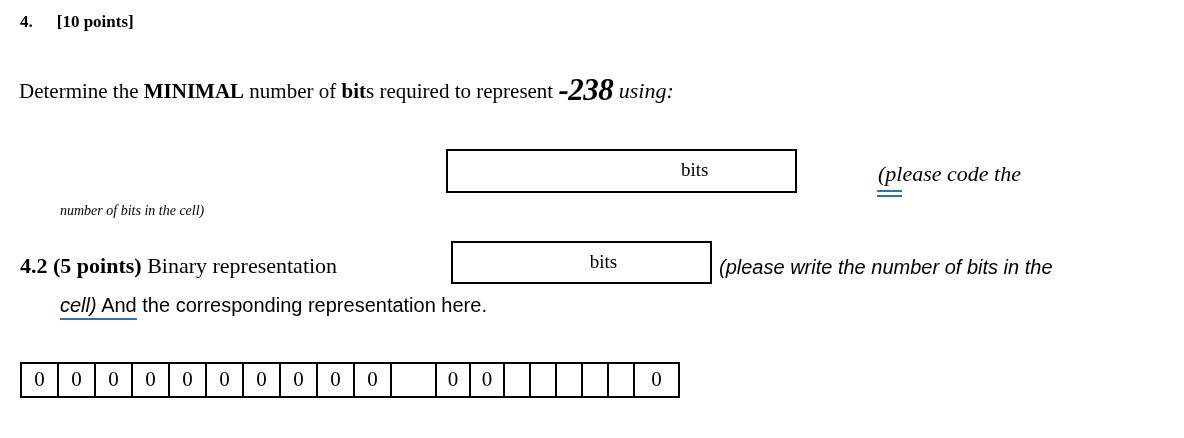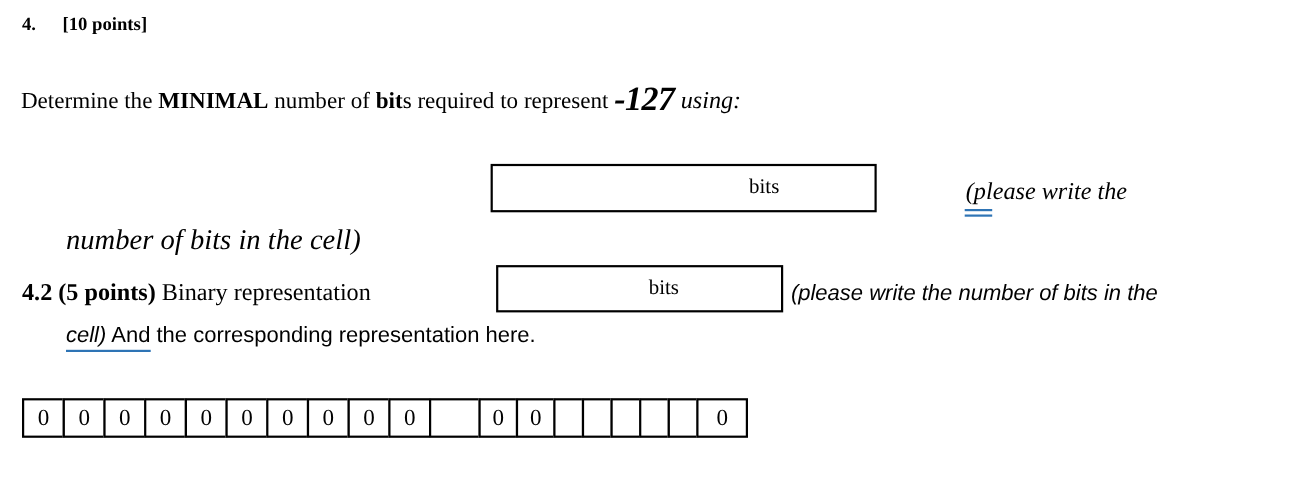--- a/index.html
+++ b/index.html
@@ -34,21 +34,21 @@
   .answer-box { border: 2px solid #000000; background: #ffffff; padding-left: 44px; }
   .box1 { left: 446px; top: 149px; width: 351px; height: 44px; }
   .box1 .bits { position: absolute; left: 233px; top: 8px; font-size: 19px; }
   .box2 { left: 451px; top: 241px; width: 261px; height: 43px; text-align: center; line-height: 38px; font-size: 19px; }
 
   .note1 { left: 878px; top: 161px; font-size: 22px; font-style: italic; white-space: nowrap; }
   .blue-mark {
     left: 877px; top: 190px; width: 25px; height: 7px;
     border-top: 2px solid #2e74b5; border-bottom: 2px solid #2e74b5;
   }
-  .note1b { left: 60px; top: 203px; font-size: 26px; font-style: italic; white-space: nowrap; }
+  .note1b { left: 60px; top: 203px; font-size: 14px; font-style: italic; white-space: nowrap; }
 
   .note2 {
     left: 719px; top: 256px; font-size: 20px; font-style: italic;
     font-family: "Liberation Sans", "DejaVu Sans", sans-serif; white-space: nowrap; text-align: right;
   }
   .note2b {
     left: 60px; top: 294px; font-size: 20px;
     font-family: "Liberation Sans", "DejaVu Sans", sans-serif; white-space: nowrap;
   }
   .ul-blue { border-bottom: 2px solid #2e74b5; padding-bottom: 2px; }
@@ -69,29 +69,29 @@
 </head>
 <body>
 
 <div class="page">
 
   <div class="abs header">
     <span>4.</span><span class="pts">[10 points]</span>
   </div>
 
   <div class="abs intro">
-    <span>Determine the </span><span class="b">MINIMAL</span><span> number of </span><span class="b">bit</span><span>s required to represent </span><span class="val">-127</span><span class="suffix"> using:</span>
+    <span>Determine the </span><span class="b">MINIMAL</span><span> number of </span><span class="b">bit</span><span>s required to represent </span><span class="val">-238</span><span class="suffix"> using:</span>
   </div>
 
 
   <div class="abs answer-box box1">
     <span class="bits">bits</span>
   </div>
 
-  <div class="abs note1">(please write the</div>
+  <div class="abs note1">(please code the</div>
   <div class="abs blue-mark"></div>
   <div class="abs note1b">number of bits in the cell)</div>
 
   <div class="abs q-label q42-label">
     <span class="b">4.2 (5 points)</span><span> Binary representation</span>
   </div>
 
   <div class="abs answer-box box2">
     <span>bits</span>
   </div>

